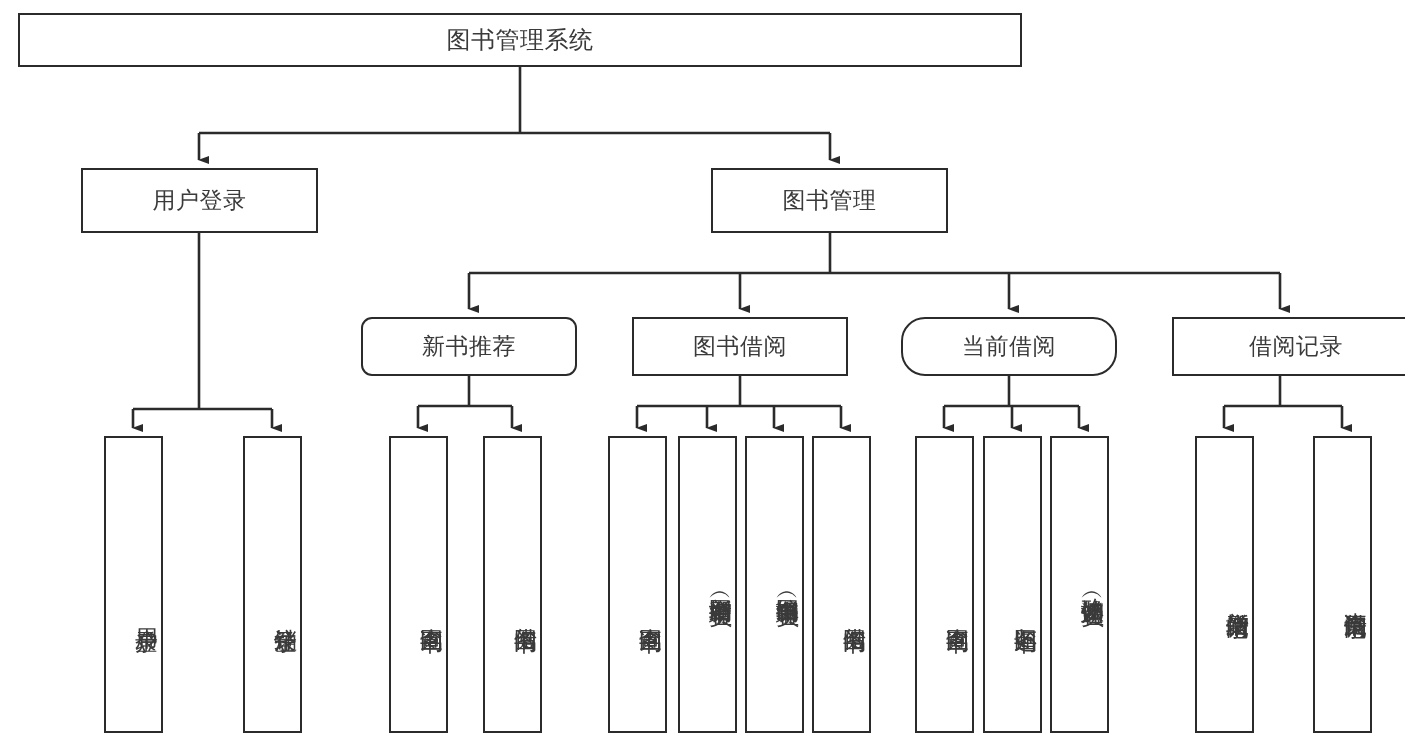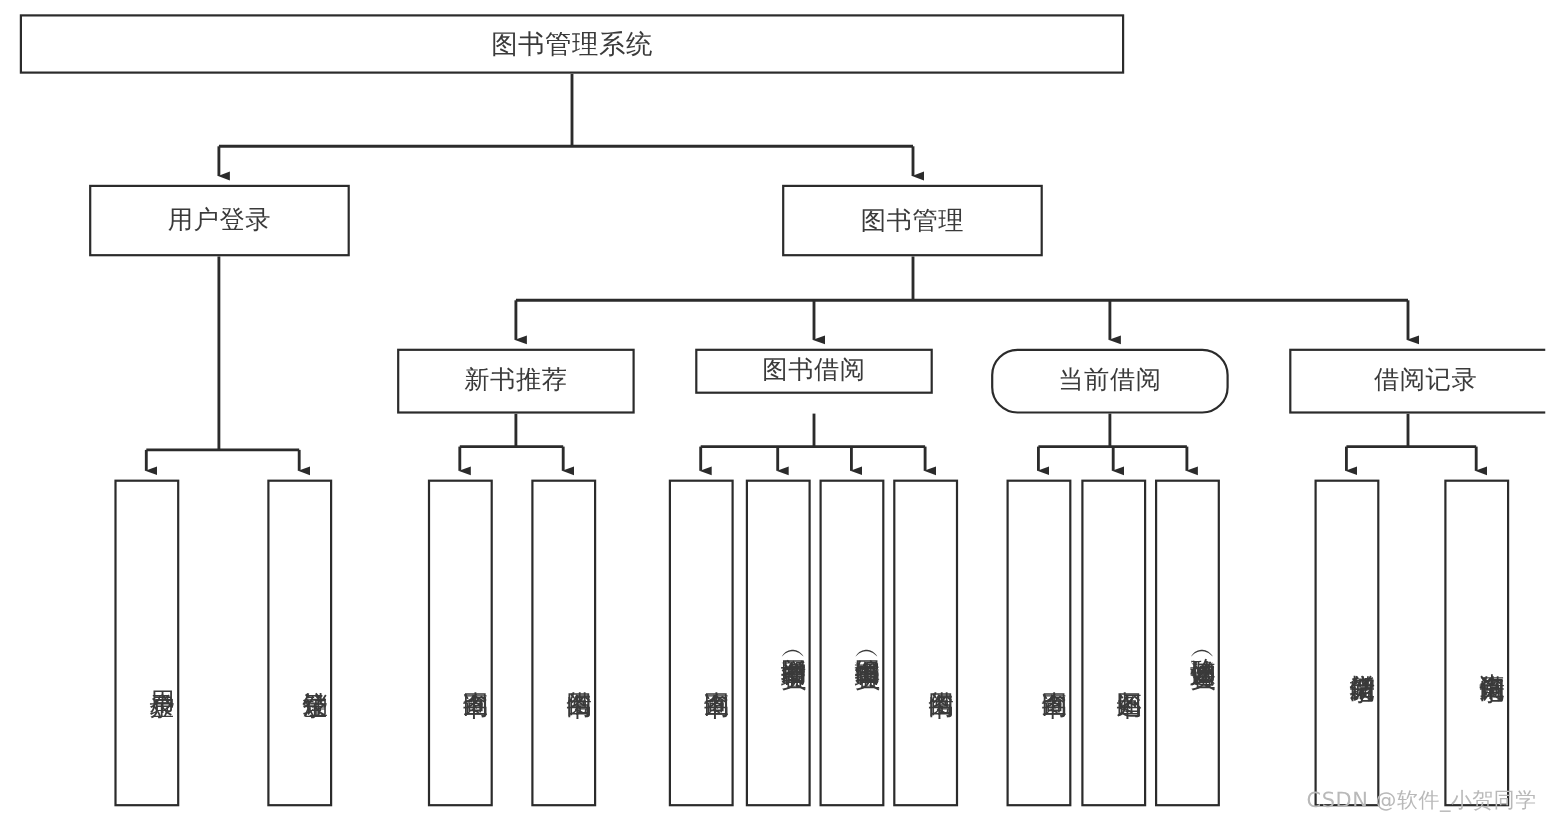--- a/index.html
+++ b/index.html
@@ -122,22 +122,22 @@
       <path d="M1224,406 L1224,428" marker-end="url(#arrowhead)"></path>
       <path d="M1342,406 L1342,428" marker-end="url(#arrowhead)"></path>
     </g>
   </svg>
 
   <div class="node node-h node-root" style="left:18px; top:13px; width:1004px; height:54px;">图书管理系统</div>
 
   <div class="node node-h" style="left:81px; top:168px; width:237px; height:65px;">用户登录</div>
   <div class="node node-h" style="left:711px; top:168px; width:237px; height:65px;font-family:Liberation Serif, serif;">图书管理</div>
 
-  <div class="node node-h" style="left:361px; top:317px; width:216px; height:59px;">新书推荐</div>
-  <div class="node node-h" style="left:632px; top:317px; width:216px; height:41px;">图书借阅</div>
+  <div class="node node-h" style="left:361px; top:317px; width:216px; height:59px;border-radius:11px;">新书推荐</div>
+  <div class="node node-h" style="left:632px; top:317px; width:216px; height:59px;">图书借阅</div>
   <div class="node node-h" style="left:901px; top:317px; width:216px; height:59px;border-radius:24px;">当前借阅</div>
   <div class="node node-h" style="left:1172px; top:317px; width:248px; height:59px;">借阅记录</div>
 
   <div class="node node-v" style="left:104px; top:436px; width:59px; height:297px; padding-top:60px;">用户登录</div>
   <div class="node node-v" style="left:243px; top:436px; width:59px; height:297px; padding-top:60px;">注销登录</div>
 
   <div class="node node-v" style="left:389px; top:436px; width:59px; height:297px; padding-top:60px;">查询图书</div>
   <div class="node node-v" style="left:483px; top:436px; width:59px; height:297px; padding-top:60px;">借阅图书</div>
 
   <div class="node node-v" style="left:608px; top:436px; width:59px; height:297px; padding-top:60px;">查询图书</div>
@@ -145,15 +145,14 @@
   <div class="node node-v node-v-tall" style="left:745px; top:436px; width:59px; height:297px; padding-top:6px;">编辑图书（管理员）</div>
   <div class="node node-v" style="left:812px; top:436px; width:59px; height:297px; padding-top:60px;">借阅图书</div>
 
   <div class="node node-v" style="left:915px; top:436px; width:59px; height:297px; padding-top:60px;">查询图书</div>
   <div class="node node-v" style="left:983px; top:436px; width:59px; height:297px; padding-top:60px;">归还图书</div>
   <div class="node node-v node-v-tall" style="left:1050px; top:436px; width:59px; height:297px; padding-top:6px;">确认归还（管理员）</div>
 
   <div class="node node-v" style="left:1195px; top:436px; width:59px; height:297px; padding-top:30px;">新增借阅记录</div>
   <div class="node node-v" style="left:1313px; top:436px; width:59px; height:297px; padding-top:30px;">查询借阅记录</div>
 
-  <div class="watermark">CSDN @软件_小贺同学</div>
 
 </div>
 
 </body></html>

